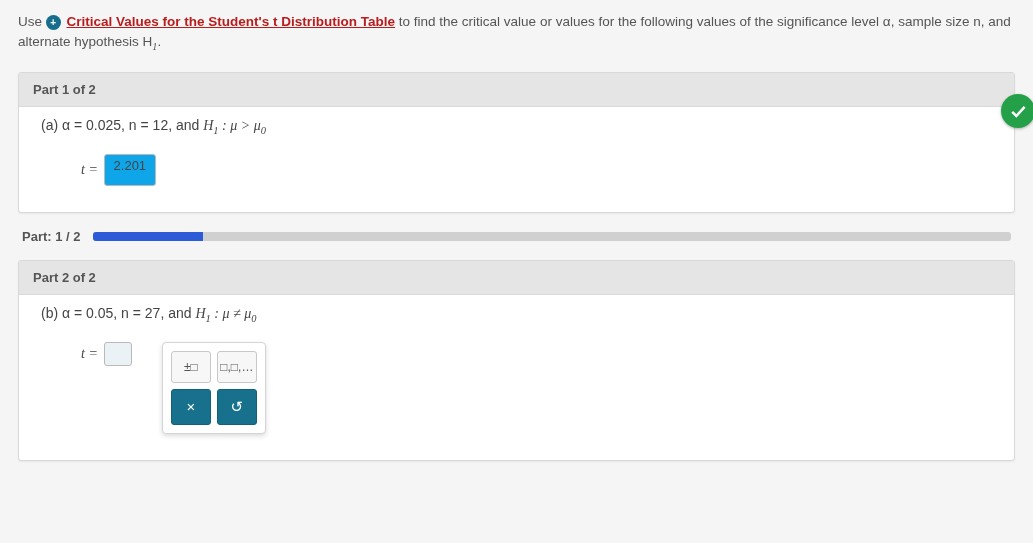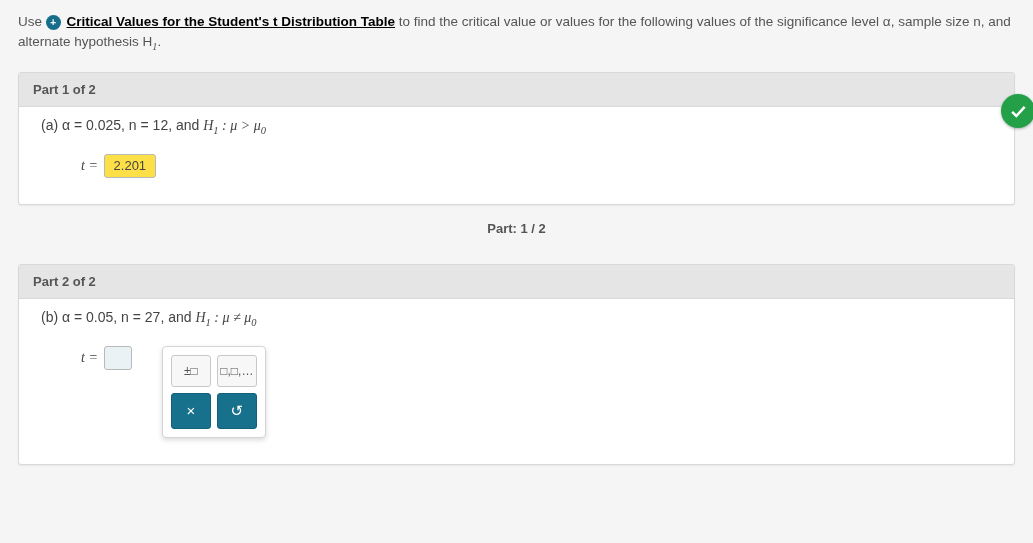--- a/index.html
+++ b/index.html
@@ -10,21 +10,21 @@
     padding: 12px 18px;
     width: 1033px;
   }
   .intro {
     font-size: 13.5px;
     line-height: 1.5;
     margin-bottom: 18px;
     color: #555;
   }
   .intro .link {
-    color: #000000;
+    color: #b91c1c;
     text-decoration: underline;
     font-weight: bold;
   }
   .plus-badge {
     display: inline-flex;
     width: 15px; height: 15px;
     background: #166e8c;
     color: #fff;
     border-radius: 50%;
     align-items: center; justify-content: center;
@@ -62,44 +62,44 @@
     display: flex;
     align-items: center;
     gap: 6px;
   }
   .answer-input {
     display: inline-block;
     border: 1px solid #b9b9b9;
     border-radius: 3px;
     padding: 3px 8px;
     min-width: 52px;
-    height: 24px;
+    height: 32px;
     text-align: center;
     font-size: 13px;
-    background: #fde047;
+    background: #0ea5e9;
   }
   .answer-input.empty {
     background: #eaf2f6;
     width: 28px; min-width: 28px; height: 24px;
   }
   .check-circle {
     position: absolute;
     right: -4px; top: 38px;
     transform: translate(50%, -50%);
     width: 34px; height: 34px;
     background: #24a148;
     border-radius: 50%;
     display: flex; align-items: center; justify-content: center;
     box-shadow: 0 1px 3px rgba(0,0,0,0.3);
   }
   .check-circle svg { width: 20px; height: 20px; stroke: #fff; stroke-width: 3; fill: none; }
   .progress-row {
     display: flex; align-items: center; gap: 12px;
     margin: 10px 4px 16px;
-    font-size: 13px; font-weight: bold; color: #555; flex-direction: column;
+    font-size: 13px; font-weight: bold; color: #555;
   }
   .progress-bar {
     flex: 1; height: 9px;
     background: #d0d0d0;
     border-radius: 3px;
     overflow: hidden;
   }
   .progress-fill {
     height: 100%; width: 12%;
     background: #2b5bd7;

